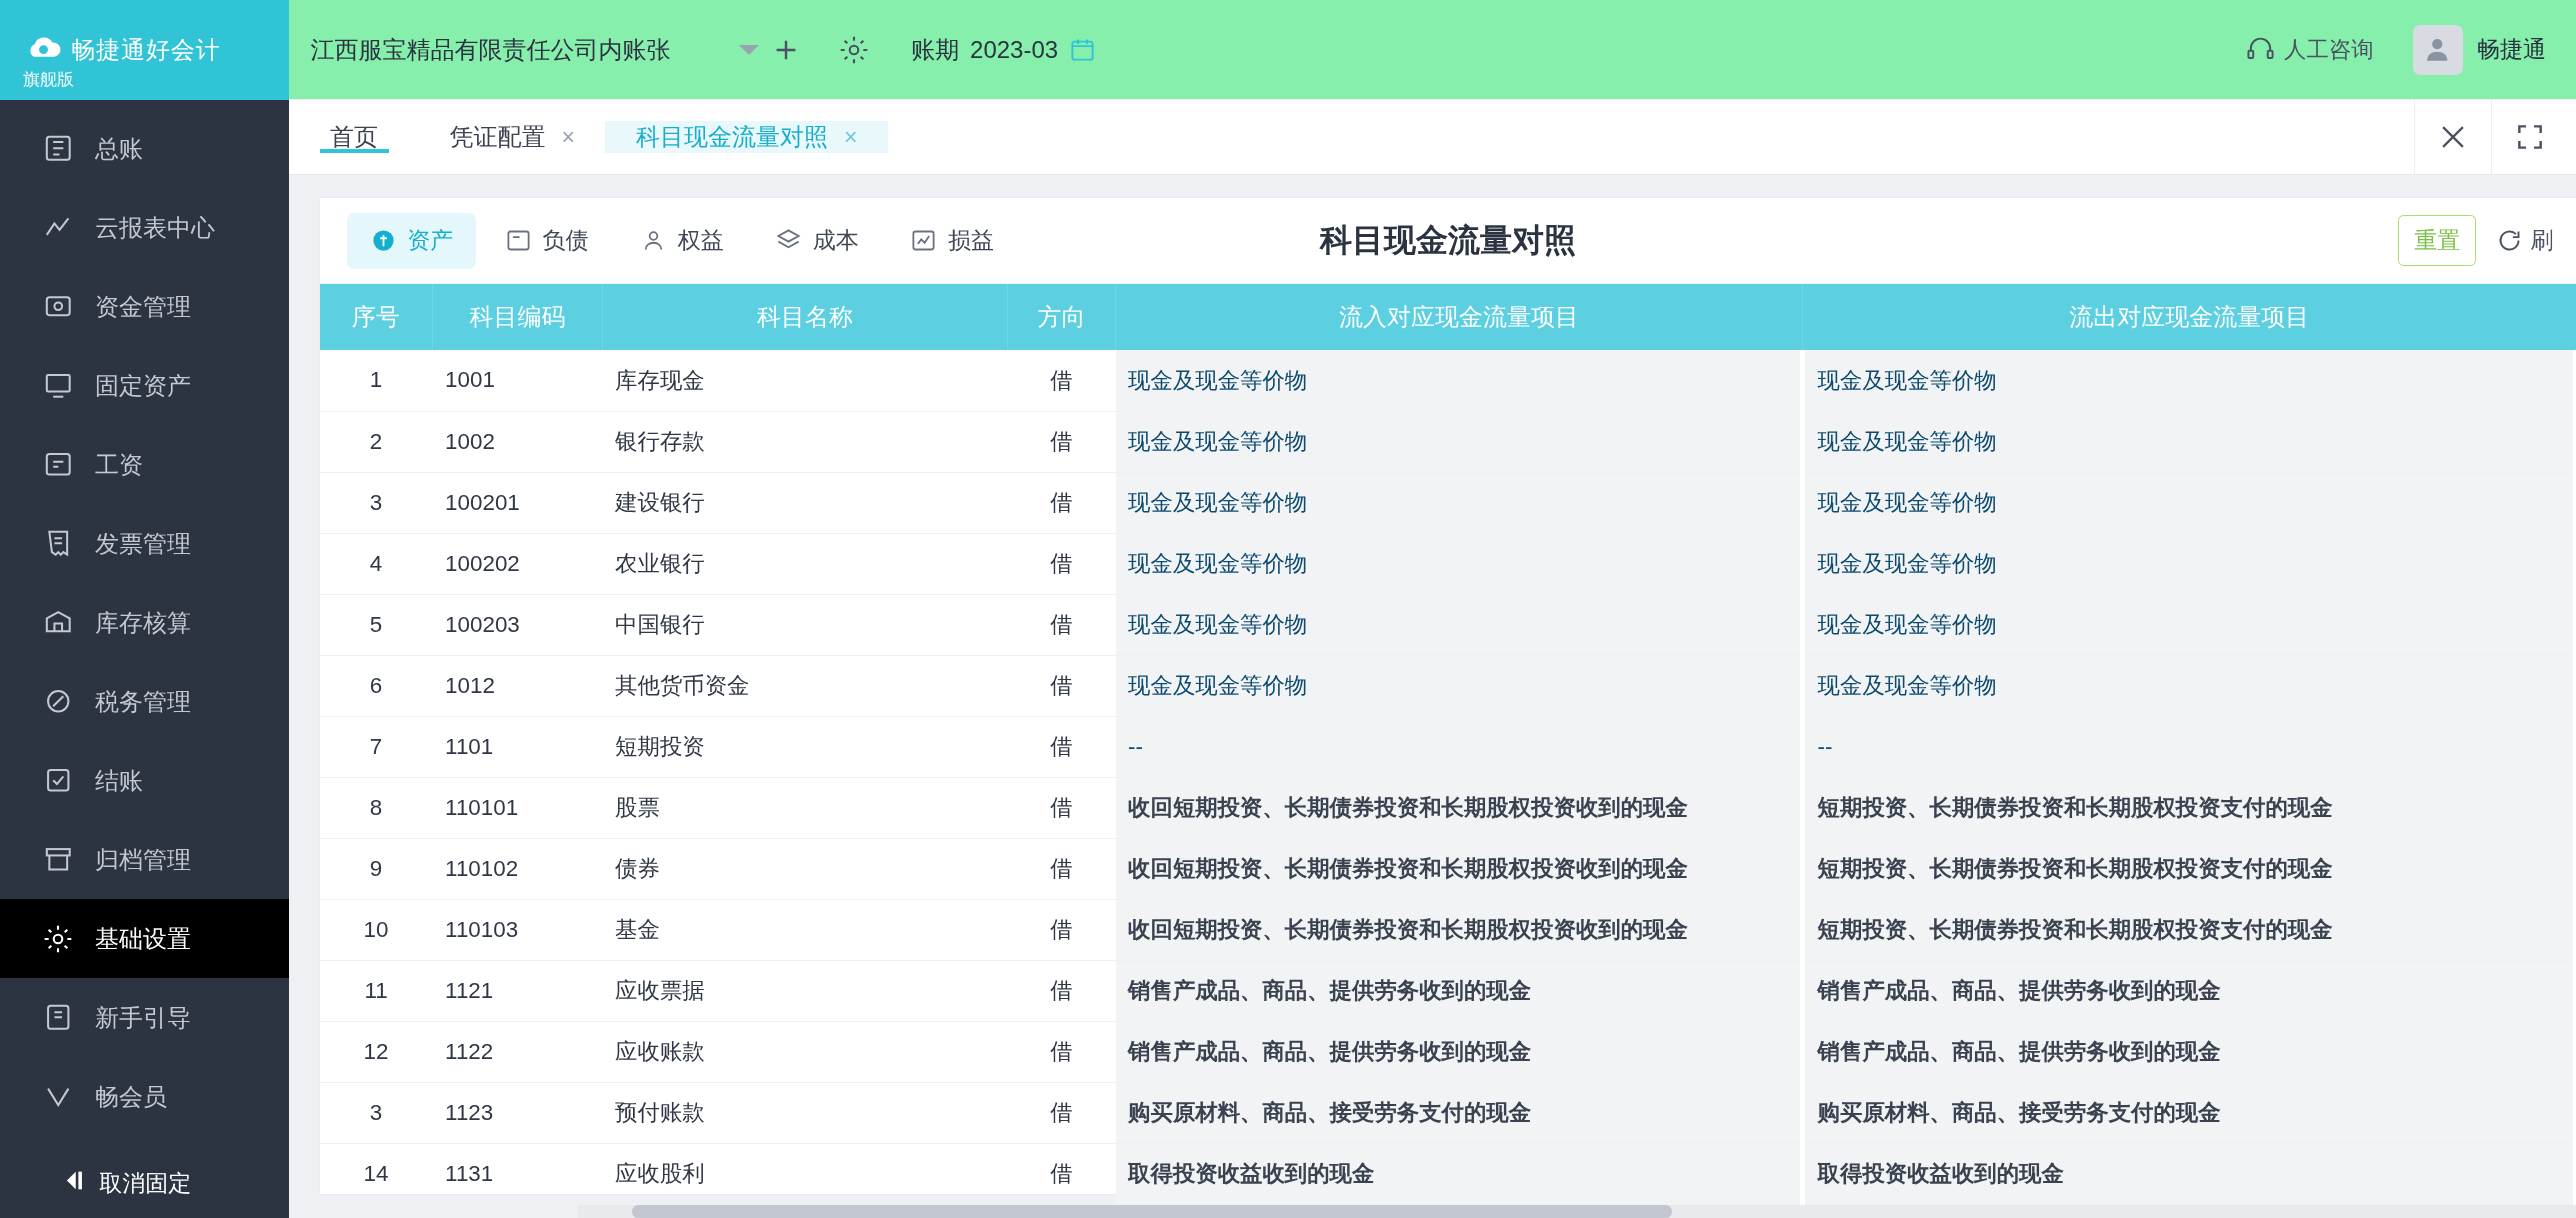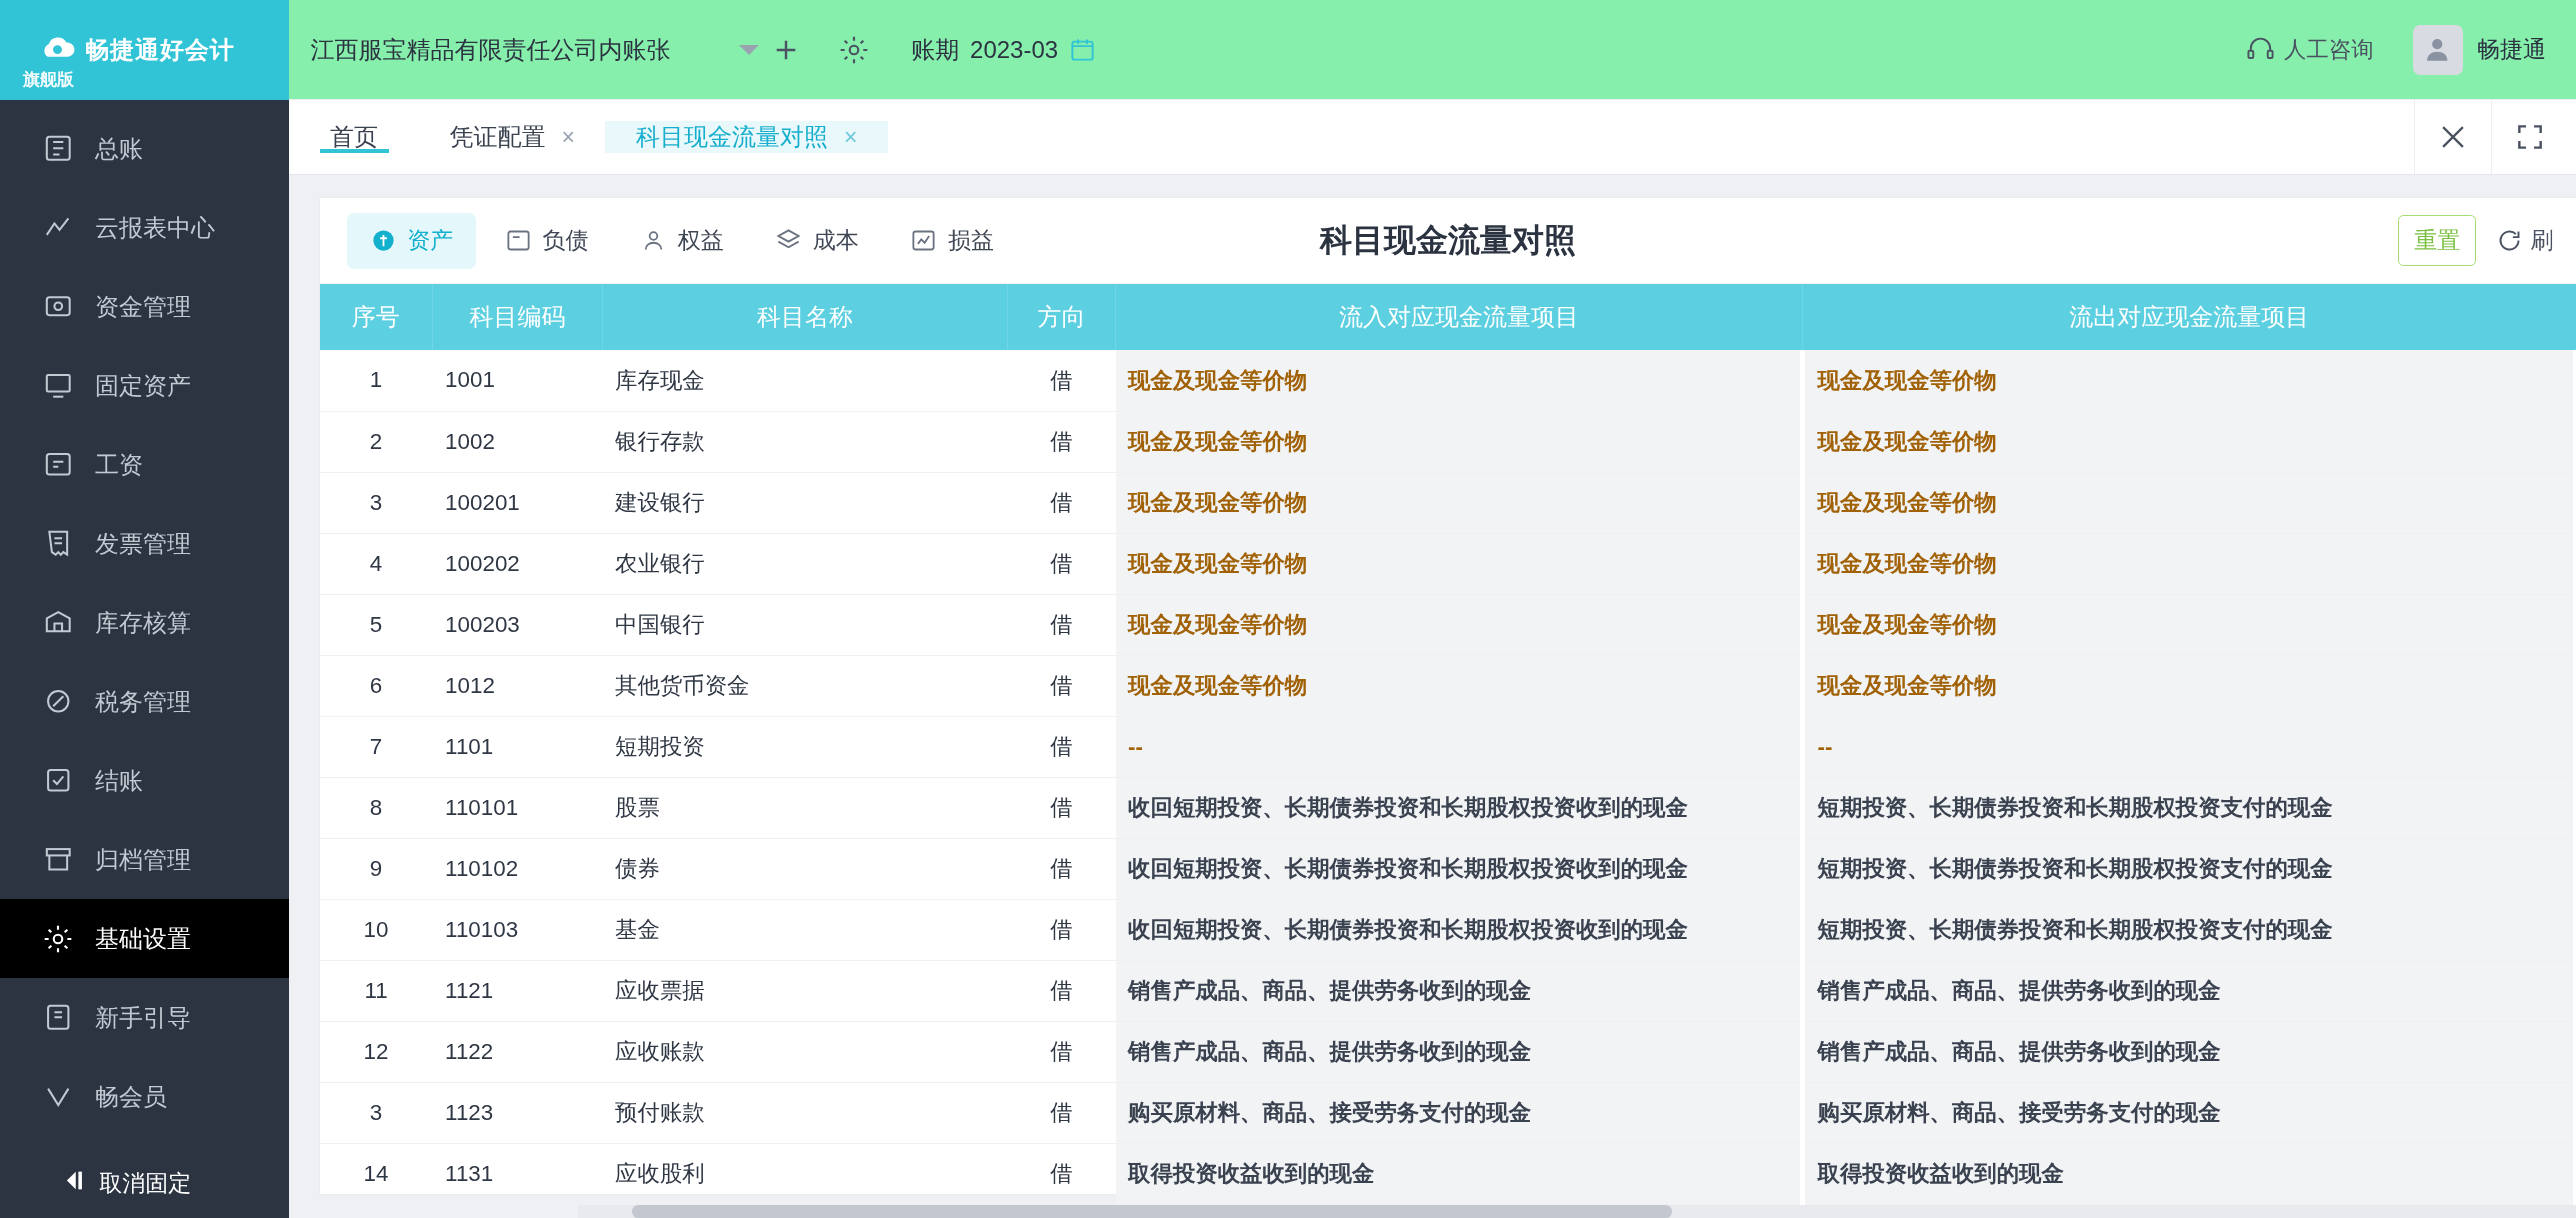--- a/index.html
+++ b/index.html
@@ -22,24 +22,23 @@
     background: #2c3442;
     color: #c6cbd4;
     flex: 0 0 289px;
     position: relative;
   }
   .logo-box {
     height: 100px;
     background: #31c3d6;
     display: flex;
     align-items: center;
-    padding-left: 37px;
+    padding-left: 23px;
     color: #fff;
     position: relative;
-    font-weight: bold;
   }
   .logo-cloud {
     width: 41px; height: 41px;
     margin-right: 7.2px;
     flex: 0 0 41px;
   }
   .logo-text { font-size: 24px; letter-spacing: 0.9px; line-height: 1.1; }
   .logo-sub {
     position: absolute;
     left: 23px; bottom: 9px;
@@ -274,21 +273,21 @@
   td.c-code { padding-left: 54px; }
   td.c-name { padding-left: 54px; }
   td.c-dir { text-align: center; }
   td.c-in, td.c-out {
     background: #f2f3f5;
     padding-left: 20px;
     border-right: 5.4px solid #ffffff;
     font-weight: bold;
     color: #3a4250;
   }
-  td.c-in.plain, td.c-out.plain { font-weight: bold; color: #a16207; }
+  td.c-in.plain, td.c-out.plain { font-weight: normal; color: #0c4a6e; }
   tbody tr:last-child td { border-bottom: 0.9px solid #eef0f2; }
   .h-scroll {
     position: absolute;
     left: 289px; right: 0; bottom: 0;
     height: 12.6px;
     background: #e8eaee;
   }
   .h-thumb {
     width: 1040px; height: 12.6px;
     background: #c3c8d0;

